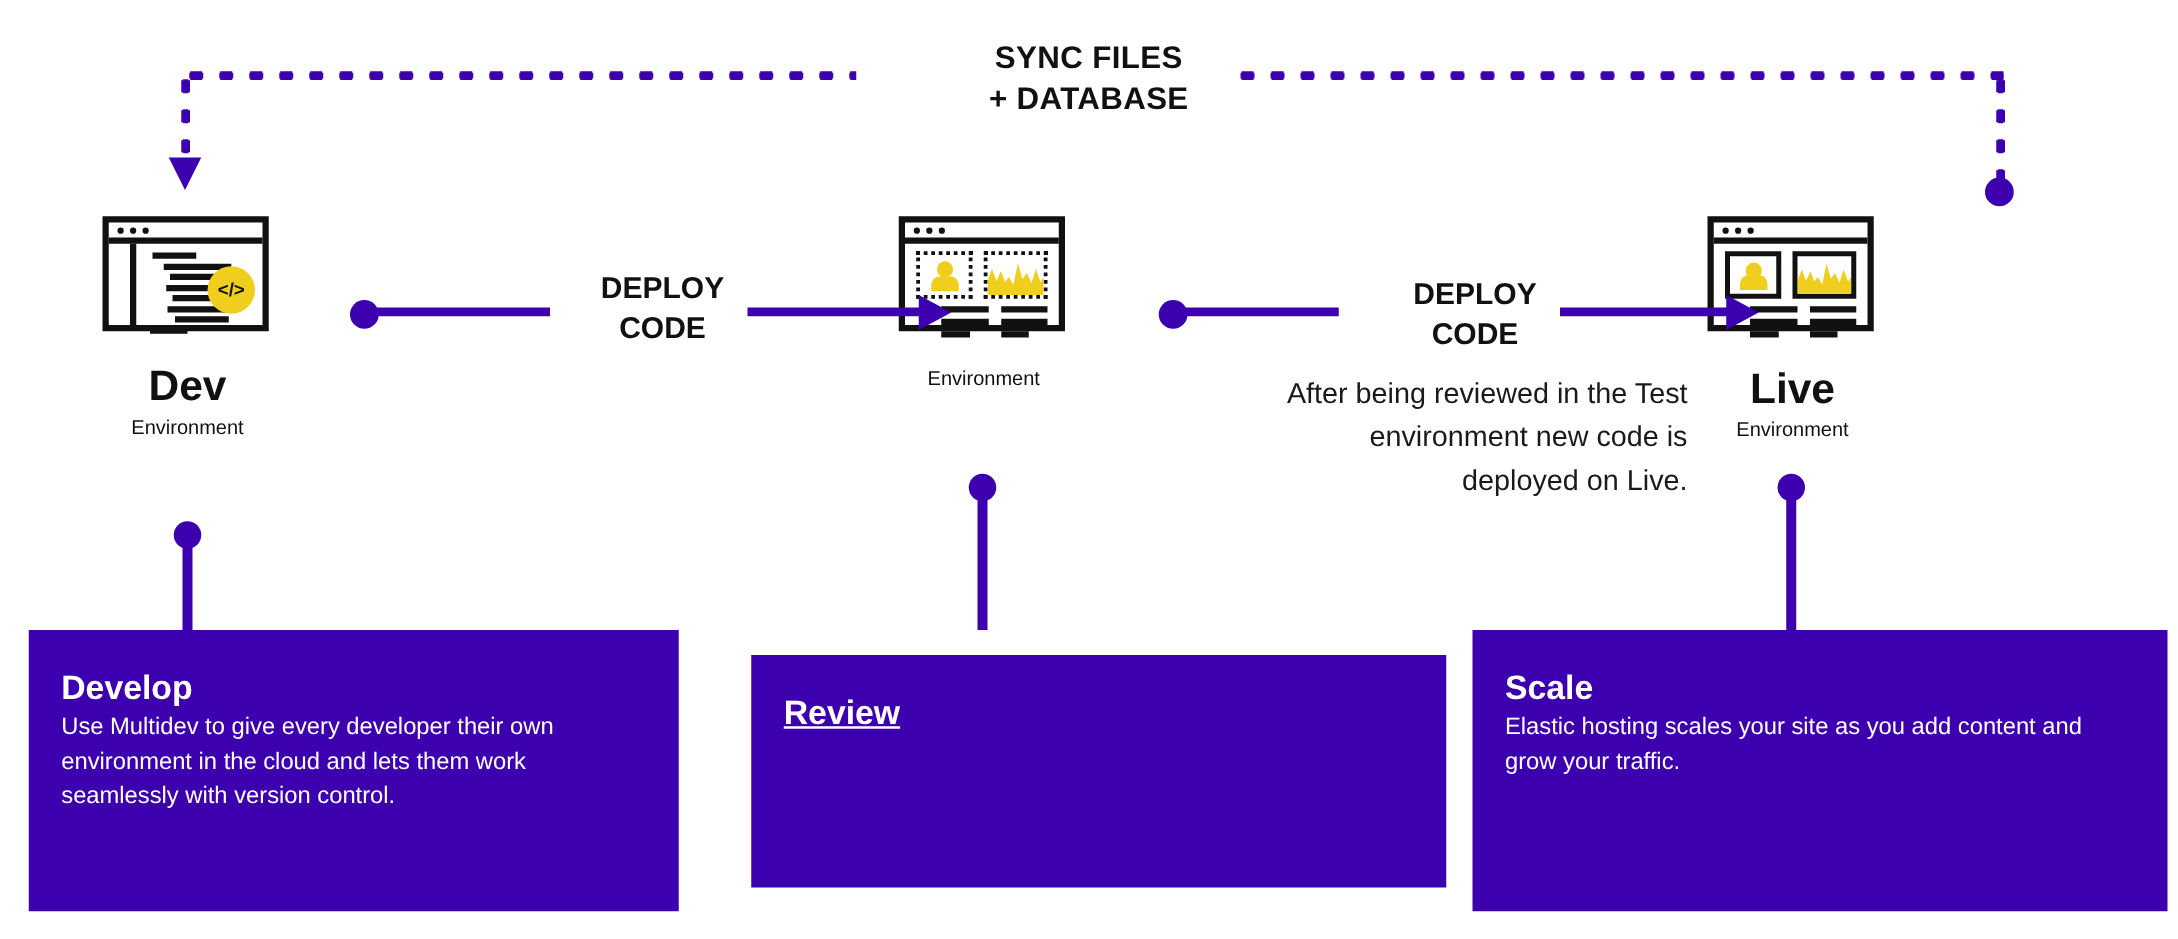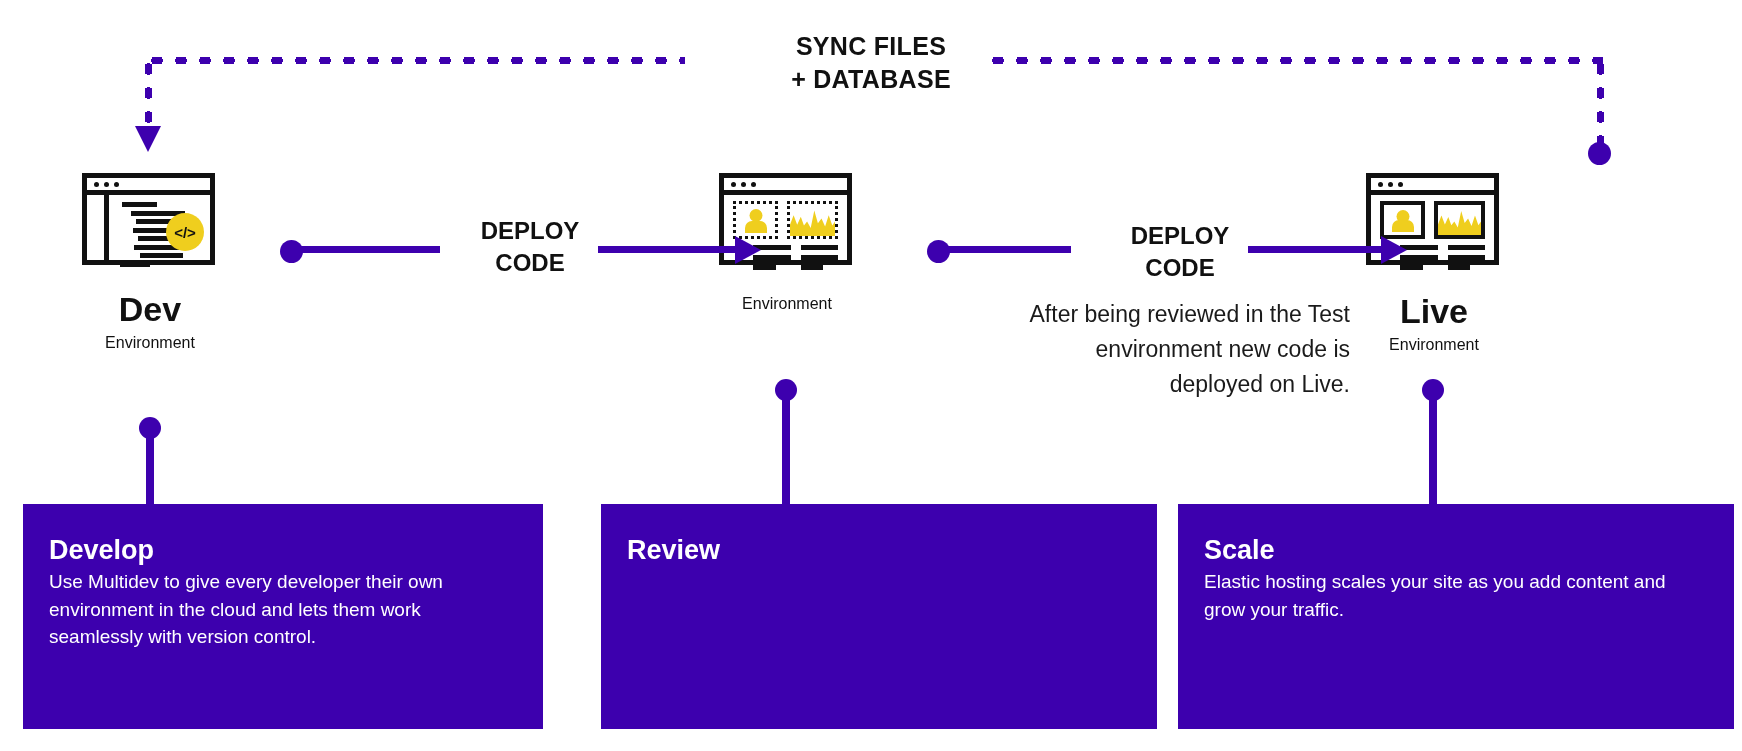--- a/index.html
+++ b/index.html
@@ -105,21 +105,21 @@
   #deploy-2 .dbody{text-align:right;}
 
   
   .card{
     position:absolute;background:#3D00AE;color:#ffffff;
     padding:30px 26px 20px 26px;box-sizing:border-box;
   }
   .card h3{margin:0 0 2px 0;font-size:27px;font-weight:bold;line-height:1.2;}
   .card p{margin:0;font-size:19px;line-height:1.45;font-weight:400;}
   #card-develop{left:23px;top:504px;width:520px;height:225px;}
-  #card-review{left:601px;top:504px;width:556px;height:225px;}
+  #card-review{left:601px;top:524px;width:556px;height:186px;text-decoration:underline;}
   #card-scale{left:1178px;top:504px;width:556px;height:225px;}
 </style>
 </head>
 <body>
 
 <div class="stage">
 
   <div class="abs" id="sync-label">
     <span>SYNC FILES</span>
     <span class="l2">+ DATABASE</span>

